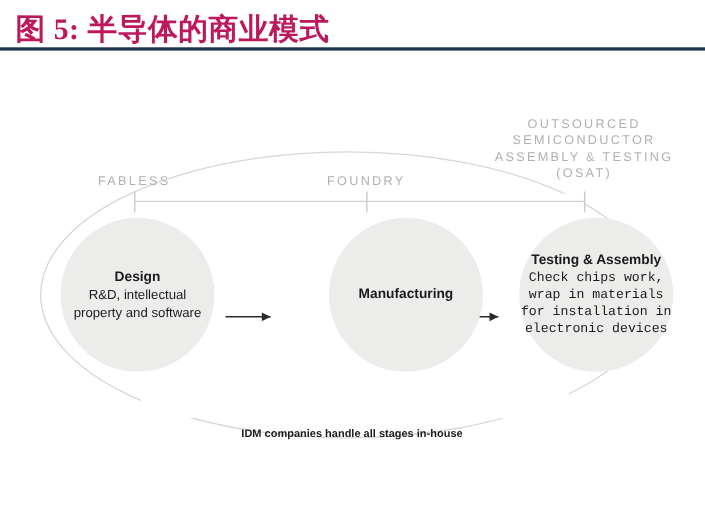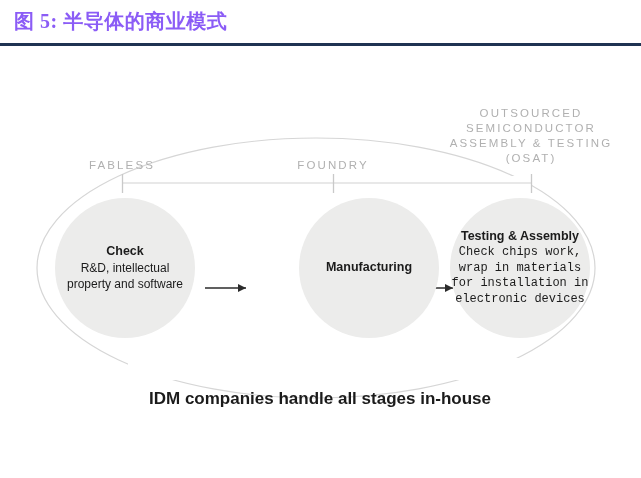--- a/index.html
+++ b/index.html
@@ -21,23 +21,23 @@
     left: 0;
     top: 0;
     width: 641px;
     height: 46px;
   }
   #figure-title {
     position: absolute;
     left: 14px;
     top: 8px;
     font-family: "Liberation Serif", serif;
-    font-size: 20px;
+    font-size: 27px;
     font-weight: bold;
-    color: #8b5cf6;
+    color: #be185d;
     letter-spacing: 0.5px;
     white-space: nowrap;
   }
   #title-rule {
     position: absolute;
     left: 0px;
     top: 43px;
     width: 641px;
     height: 3px;
     background: #1f3352;
@@ -117,21 +117,21 @@
   #node-design .node-desc { width: 124px; }
   #node-manufacturing {
     left: 255px;
     top: 152px;
     width: 140px;
     height: 140px;
     margin-left: 44px;
   }
   #node-manufacturing .node-desc { width: 132px; }
   #node-testing {
-    left: 450px;
+    left: 472px;
     top: 152px;
     width: 140px;
     height: 140px;
   }
   #node-testing .node-title { line-height: 14.5px; }
   #node-testing .node-desc { width: 142px; font-family: Liberation Mono, monospace; }
 
   
   #label-idm {
     position: absolute;
@@ -144,21 +144,21 @@
     letter-spacing: 1.9px;
     white-space: nowrap;
   }
   #label-idm-sub {
     position: absolute;
     left: 120px;
     top: 343px;
     width: 400px;
     text-align: center;
     color: #1b1b1b;
-    font-size: 17px;
+    font-size: 10px;
     font-weight: bold;
     white-space: nowrap;
   }
 </style>
 </head>
 <body>
 
 <div id="header">
   <div id="figure-title">图 5:  半导体的商业模式</div>
   <div id="title-rule"></div>
@@ -193,21 +193,21 @@
   <div class="seg-label" id="label-fabless">FABLESS</div>
 
   <div class="seg-label" id="label-foundry">FOUNDRY</div>
 
   <div class="seg-label" id="label-osat">OUTSOURCED
 SEMICONDUCTOR
 ASSEMBLY &amp; TESTING
 (OSAT)</div>
 
   <div class="node" id="node-design">
-    <div class="node-title">Check</div>
+    <div class="node-title">Design</div>
     <div class="node-desc">R&amp;D, intellectual property and software</div>
   </div>
 
   <div class="node" id="node-manufacturing">
     <div class="node-title">Manufacturing</div>
   </div>
 
   <div class="node" id="node-testing">
     <div class="node-title">Testing &amp; Assembly</div>
     <div class="node-desc">Check chips work, wrap in materials for installation in electronic devices</div>

